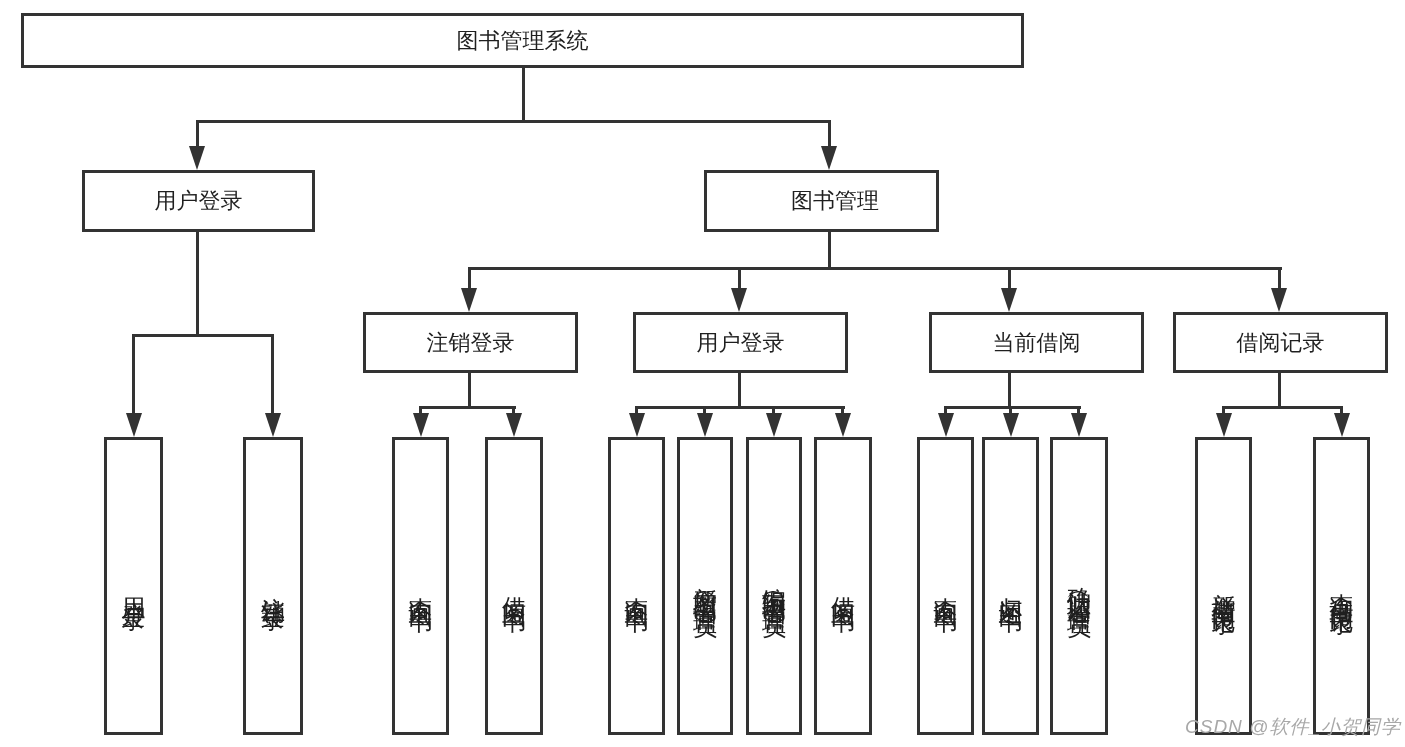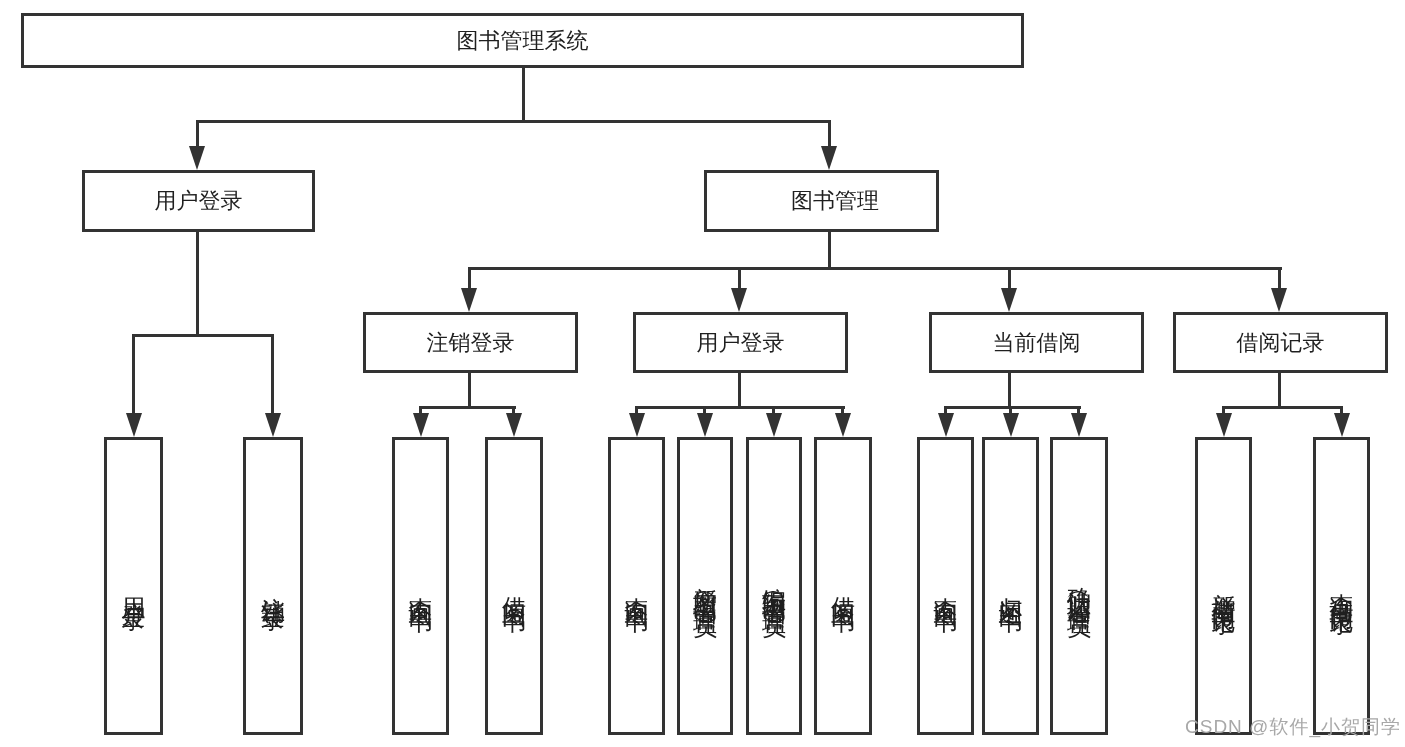--- a/index.html
+++ b/index.html
@@ -43,20 +43,21 @@
     border-right:8px solid transparent;
     border-top:24px solid #333333;
   }
   .watermark{
     position:absolute;
     left:1185px;top:714px;
     font-size:19px;
     color:#a8a8a8;
     letter-spacing:1px;
     white-space:nowrap;
+    font-style:italic;
   }
 </style>
 </head>
 <body>
 
 <div id="stage">
 
   <div class="node" style="left:21px;top:13px;width:1003px;height:55px;">
 
     <span>图书管理系统</span>

